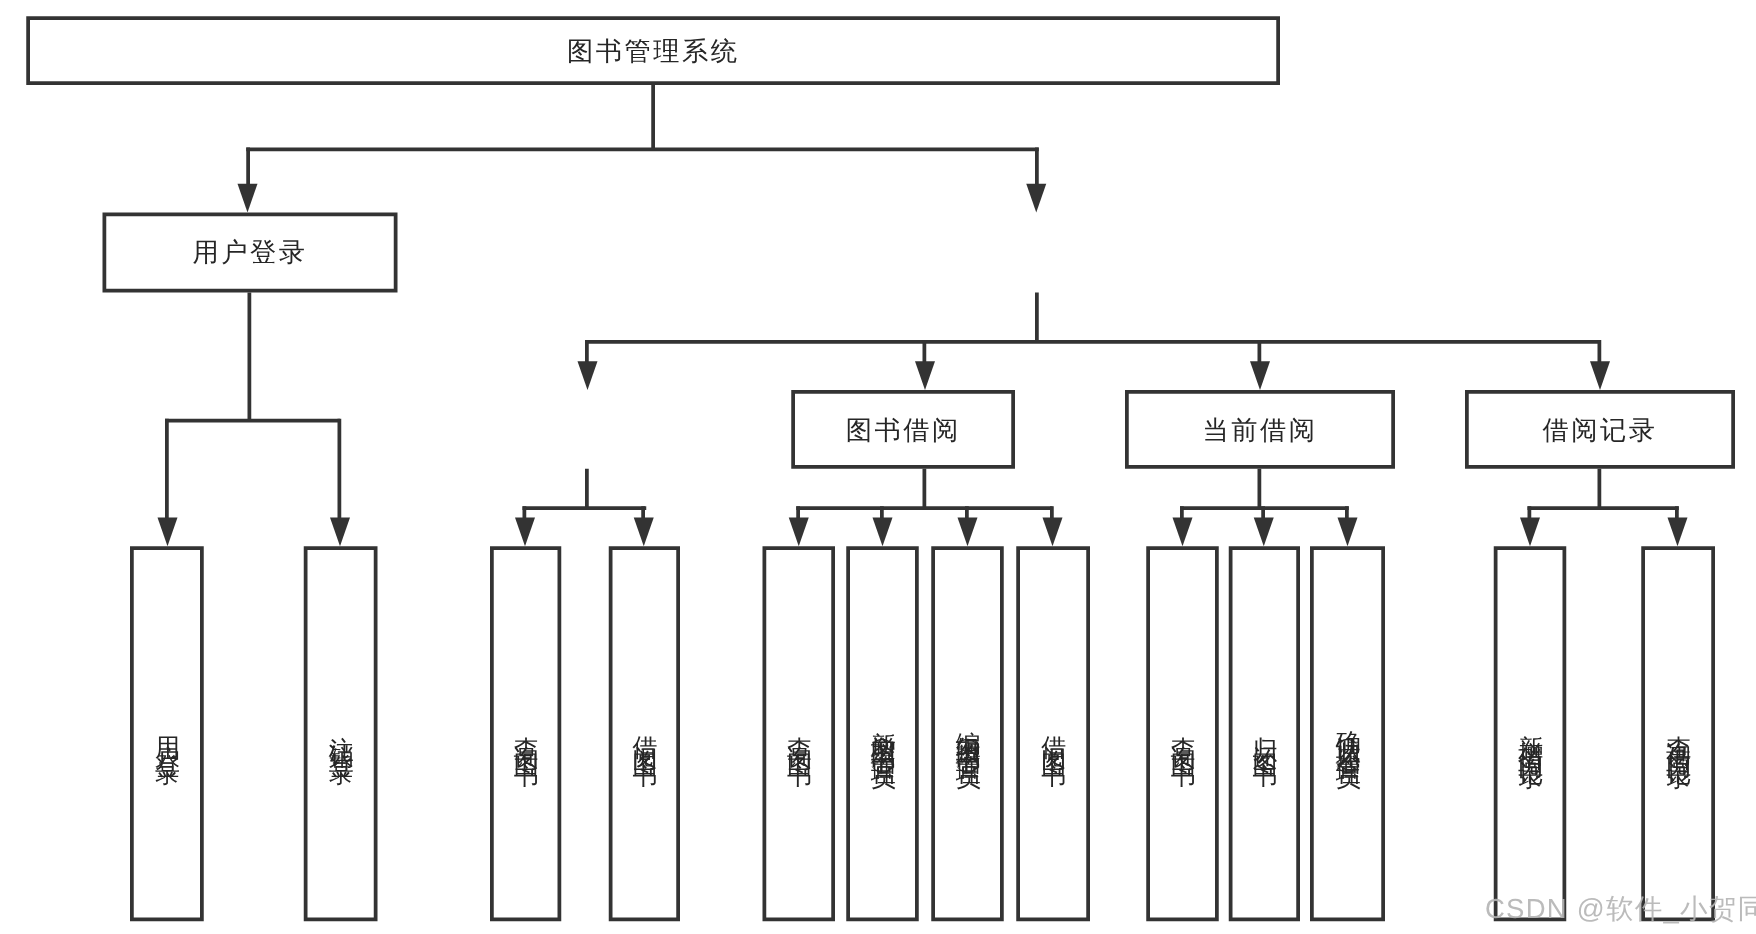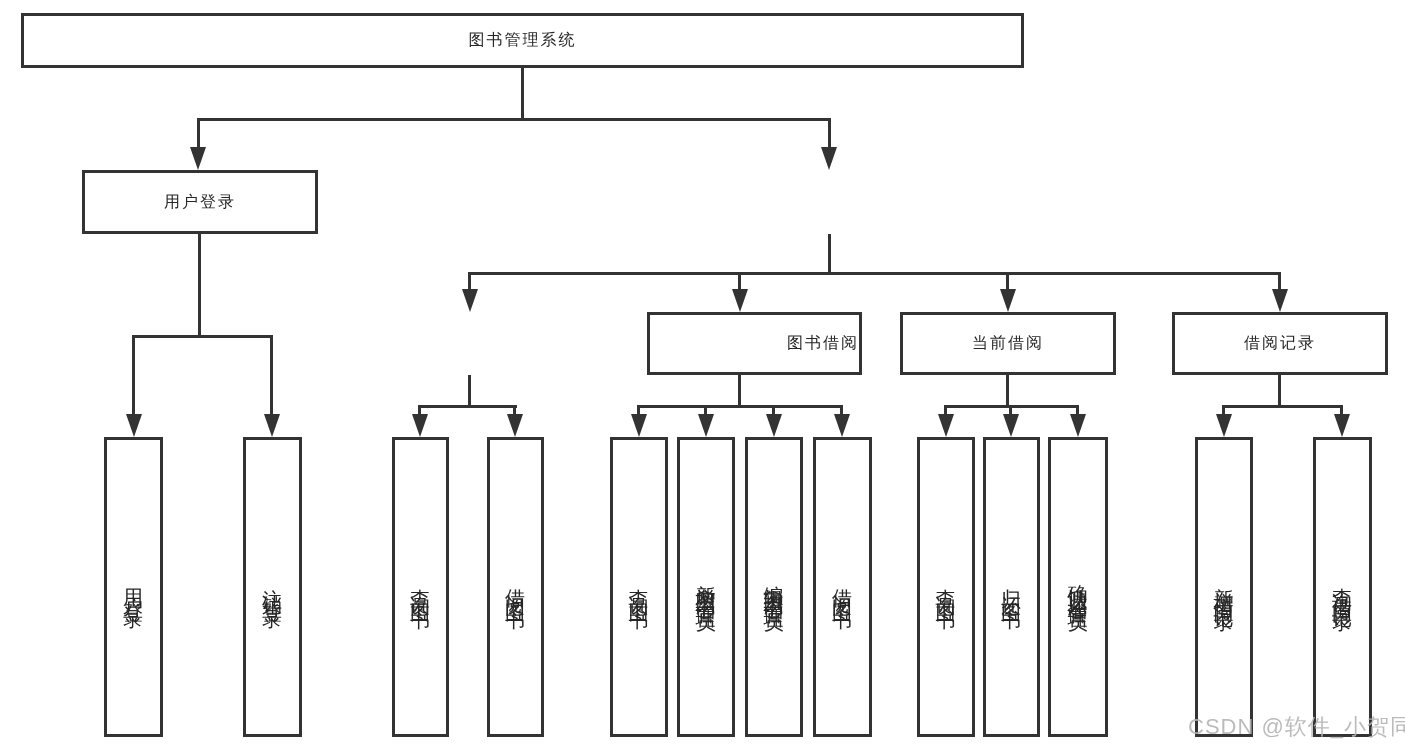--- a/index.html
+++ b/index.html
@@ -20,21 +20,21 @@
     color: var(--text);
     overflow: hidden;
   }
   .hbox {
     position: absolute;
     border: 3px solid var(--line);
     background: var(--box_bg);
     display: flex;
     align-items: center;
     justify-content: center;
-    font-size: 16px;
+    font-size: 21px;
     letter-spacing: 2px;
   }
   .vbox {
     position: absolute;
     border: 3px solid var(--line);
     background: var(--box_bg);
     writing-mode: vertical-rl;
     text-orientation: mixed;
     display: flex;
     align-items: center;
@@ -93,21 +93,21 @@
   <div class="hline" style="left:468px; top:272px; width:812px;"></div>
   <div class="vline" style="left:468px; top:272px; height:20px;"></div>
   <div class="arrow" style="left:462px; top:289px;"></div>
   <div class="vline" style="left:738px; top:272px; height:20px;"></div>
   <div class="arrow" style="left:732px; top:289px;"></div>
   <div class="vline" style="left:1006px; top:272px; height:20px;"></div>
   <div class="arrow" style="left:1000px; top:289px;"></div>
   <div class="vline" style="left:1278px; top:272px; height:20px;"></div>
   <div class="arrow" style="left:1272px; top:289px;"></div>
 
-  <div class="hbox" style="left:647px; top:312px; width:215px; height:63px;justify-content:flex-end;">
+  <div class="hbox" style="left:633px; top:312px; width:179px; height:63px;">
     <span>图书借阅</span>
   </div>
   <div class="hbox" style="left:900px; top:312px; width:216px; height:63px;">
     <span>当前借阅</span>
   </div>
   <div class="hbox" style="left:1172px; top:312px; width:216px; height:63px;">
     <span>借阅记录</span>
   </div>
 
   <div class="vline" style="left:468px; top:375px; height:32px;"></div>

